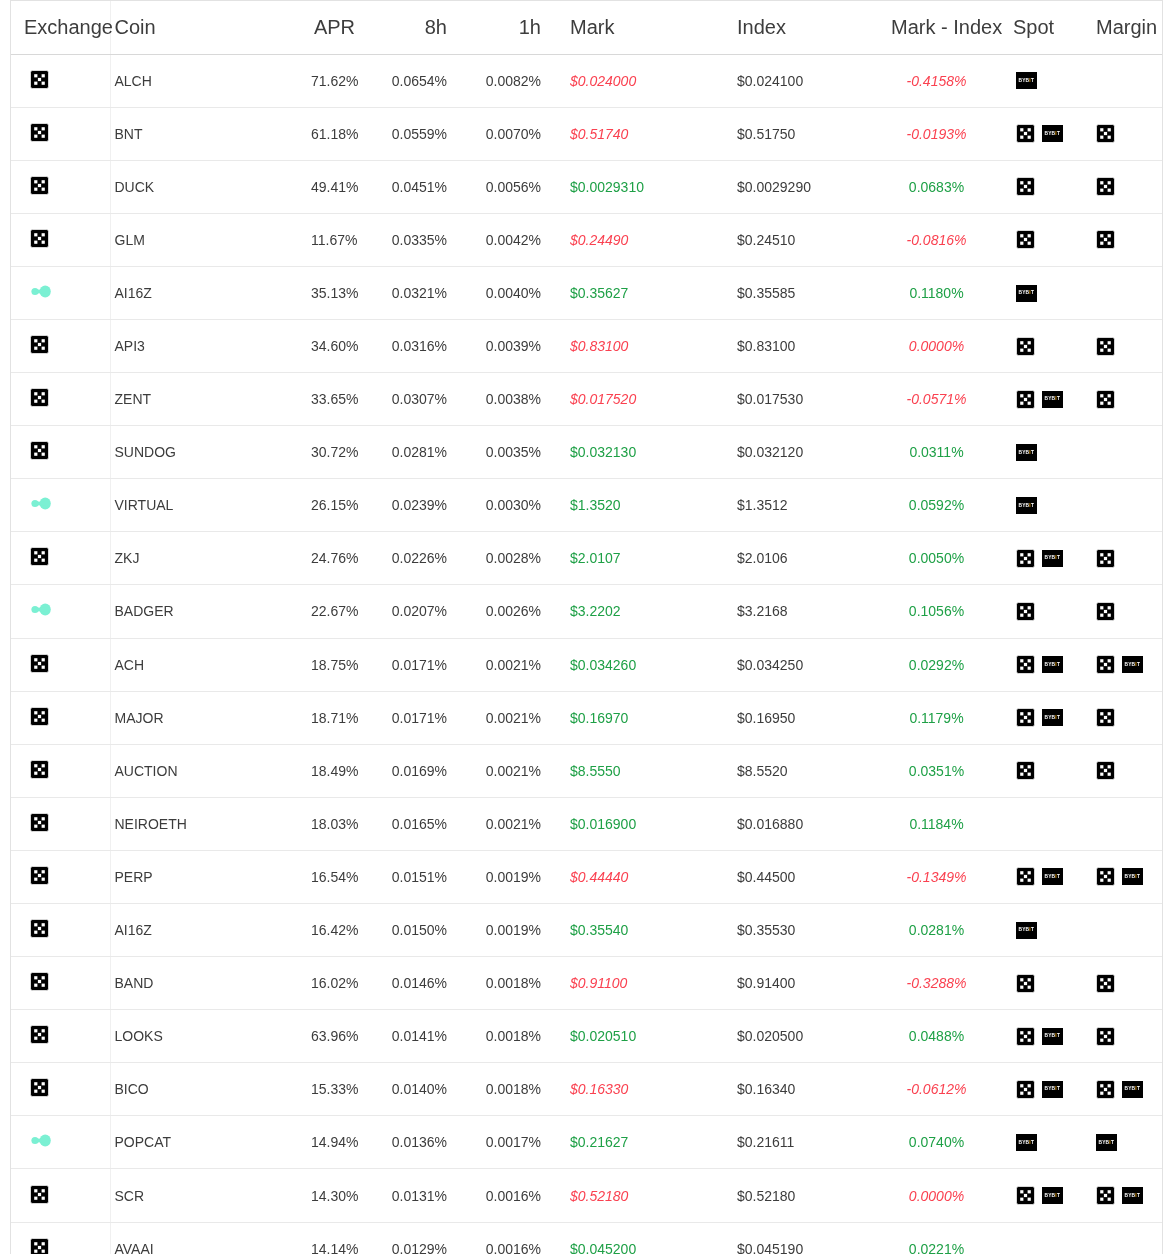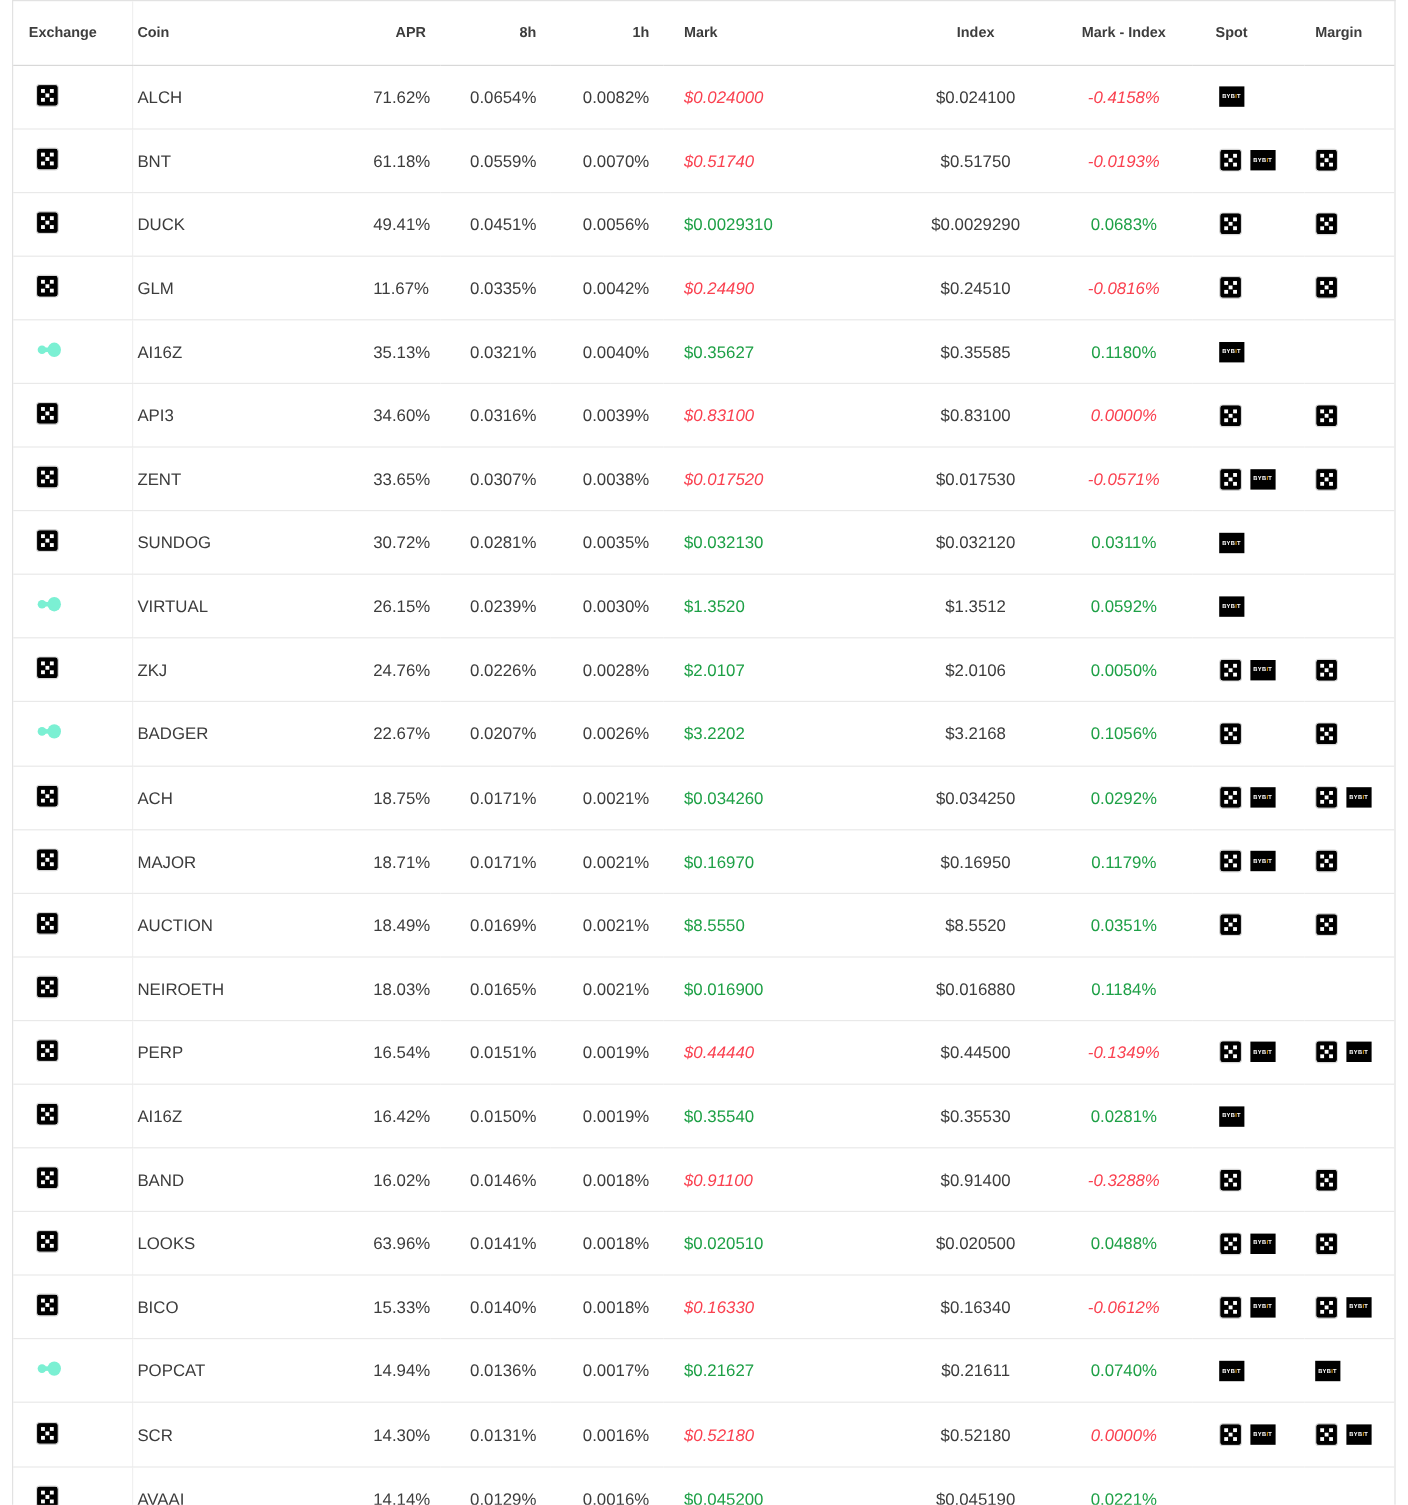--- a/index.html
+++ b/index.html
@@ -20,33 +20,33 @@
   col.w-apr      { width: 57px; }
   col.w-r8h      { width: 92px; }
   col.w-r1h      { width: 94px; }
   col.w-mark     { width: 172px; }
   col.w-index    { width: 165px; }
   col.w-diff     { width: 104px; }
   col.w-spot     { width: 93px; }
   col.w-margin   { width: 75px; }
 
   thead th {
-    height: 53px; font-weight: 700; font-size: 12px; color: #3d3d3d;
+    height: 53px; font-weight: 400; font-size: 20px; color: #3d3d3d;
     border-bottom: 1px solid #d8d8d8; text-align: left; white-space: nowrap;
   }
   tbody td {
     height: 53.1px; font-size: 14px; color: #3c3c3c;
     border-bottom: 1px solid #e9e9e9; vertical-align: middle; white-space: nowrap;
   }
   th.c-exchange { padding-left: 13px; border-right: 1px solid #f0f0f0; }
   td.c-exchange { padding-left: 19px; border-right: 1px solid #f0f0f0; }
   .c-coin  { padding-left: 4px; }
   .c-apr, .c-r8h, .c-r1h { text-align: right; padding-right: 12px; }
   .c-mark  { padding-left: 17px; }
-  .c-index { padding-left: 12px; text-align: center; }
+  .c-index { padding-left: 12px; }
   .c-diff  { text-align: center; padding-right: 12px; }
   .c-spot  { padding-left: 22px; margin-top: 23px; }
   th.c-spot { padding-left: 19px; }
   .c-margin{ padding-left: 9px; }
 
   td.up   { color: var(--up-color, #1ea046); margin-top: 44px; }
   td.down { color: var(--down-color, #fa4150); font-style: italic; }
 
   .icon-row { display: inline-flex; align-items: center; gap: 7px; vertical-align: middle; }
 

